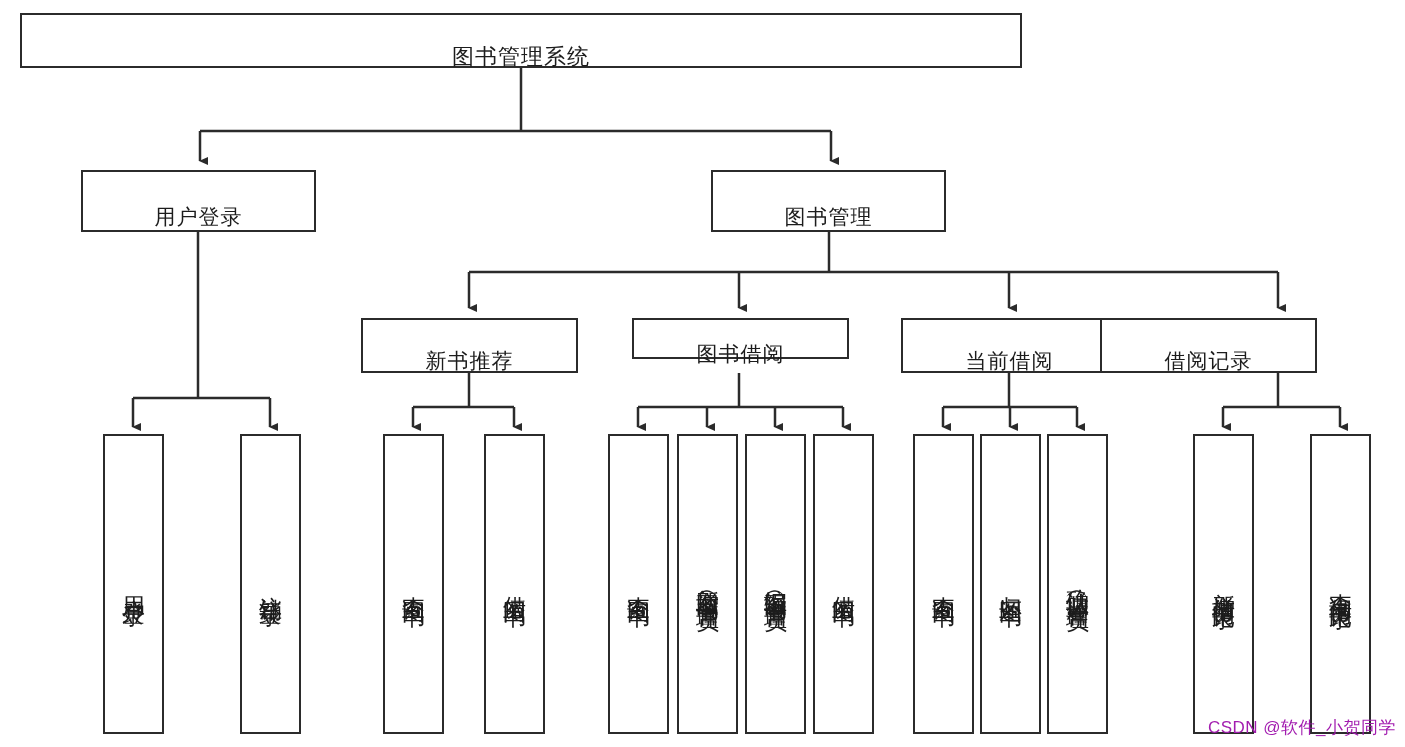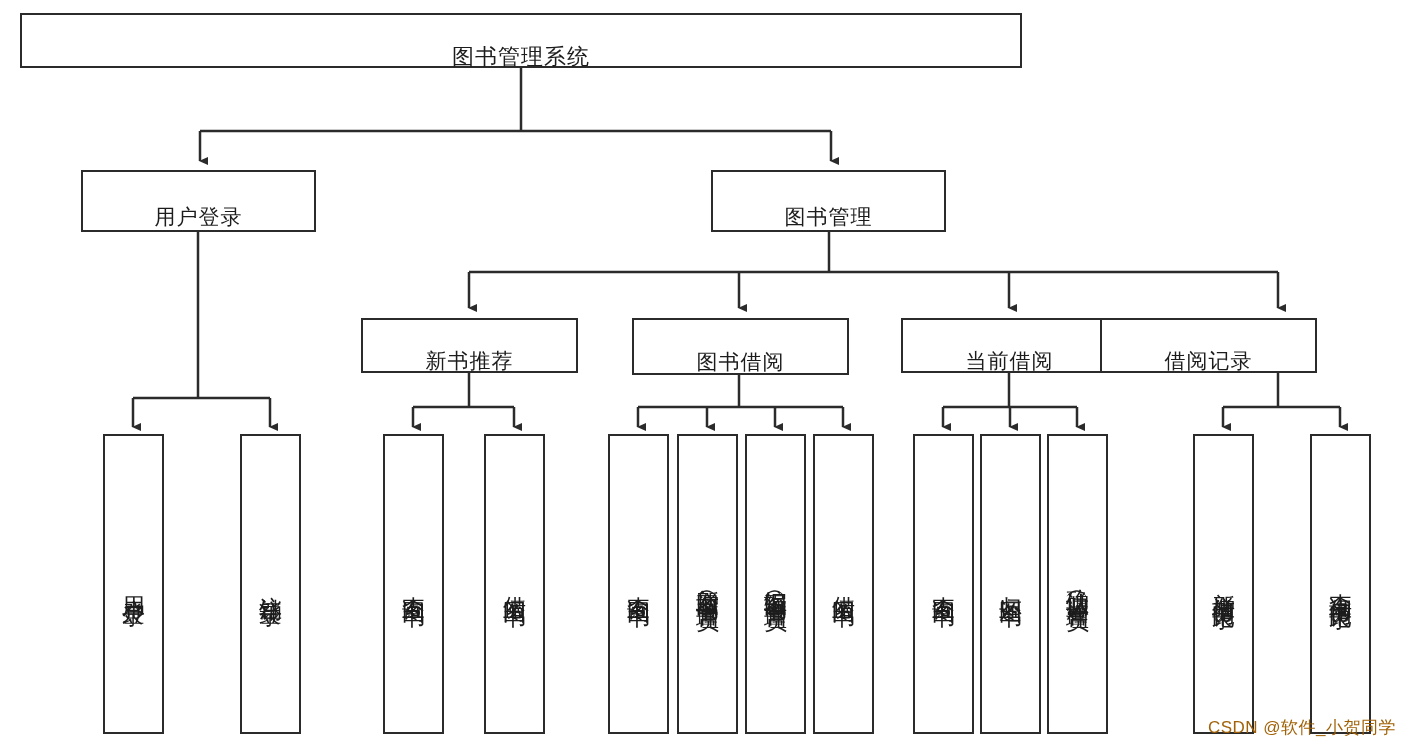--- a/index.html
+++ b/index.html
@@ -60,21 +60,21 @@
     text-orientation: upright;
     font-size: 23px;
     letter-spacing: 3px;
     line-height: 1;
   }
   #watermark {
     position: absolute;
     right: 9px;
     bottom: 8px;
     font-size: 17px;
-    color: #a16207;
+    color: #a21caf;
     letter-spacing: 0.5px;
     white-space: nowrap;
     pointer-events: none;
   }
 </style>
 </head>
 <body>
 
 <div id="diagram-root">
 
@@ -137,21 +137,21 @@
   </div>
 
   <div class="node horizontal" style="left:361px; top:318px; width:217px; height:55px;">
     <span class="node-label">新书推荐</span>
   </div>
 
   <div class="node horizontal" style="left:711px; top:170px; width:235px; height:62px;">
     <span class="node-label">图书管理</span>
   </div>
 
-  <div class="node horizontal" style="left:632px; top:318px; width:217px; height:57px;">
+  <div class="node horizontal" style="left:632px; top:318px; width:217px; height:41px;">
     <span class="node-label">图书借阅</span>
   </div>
 
   <div class="node horizontal" style="left:901px; top:318px; width:217px; height:55px;">
     <span class="node-label">当前借阅</span>
   </div>
 
   <div class="node horizontal" style="left:1100px; top:318px; width:217px; height:55px;">
     <span class="node-label">借阅记录</span>
   </div>

